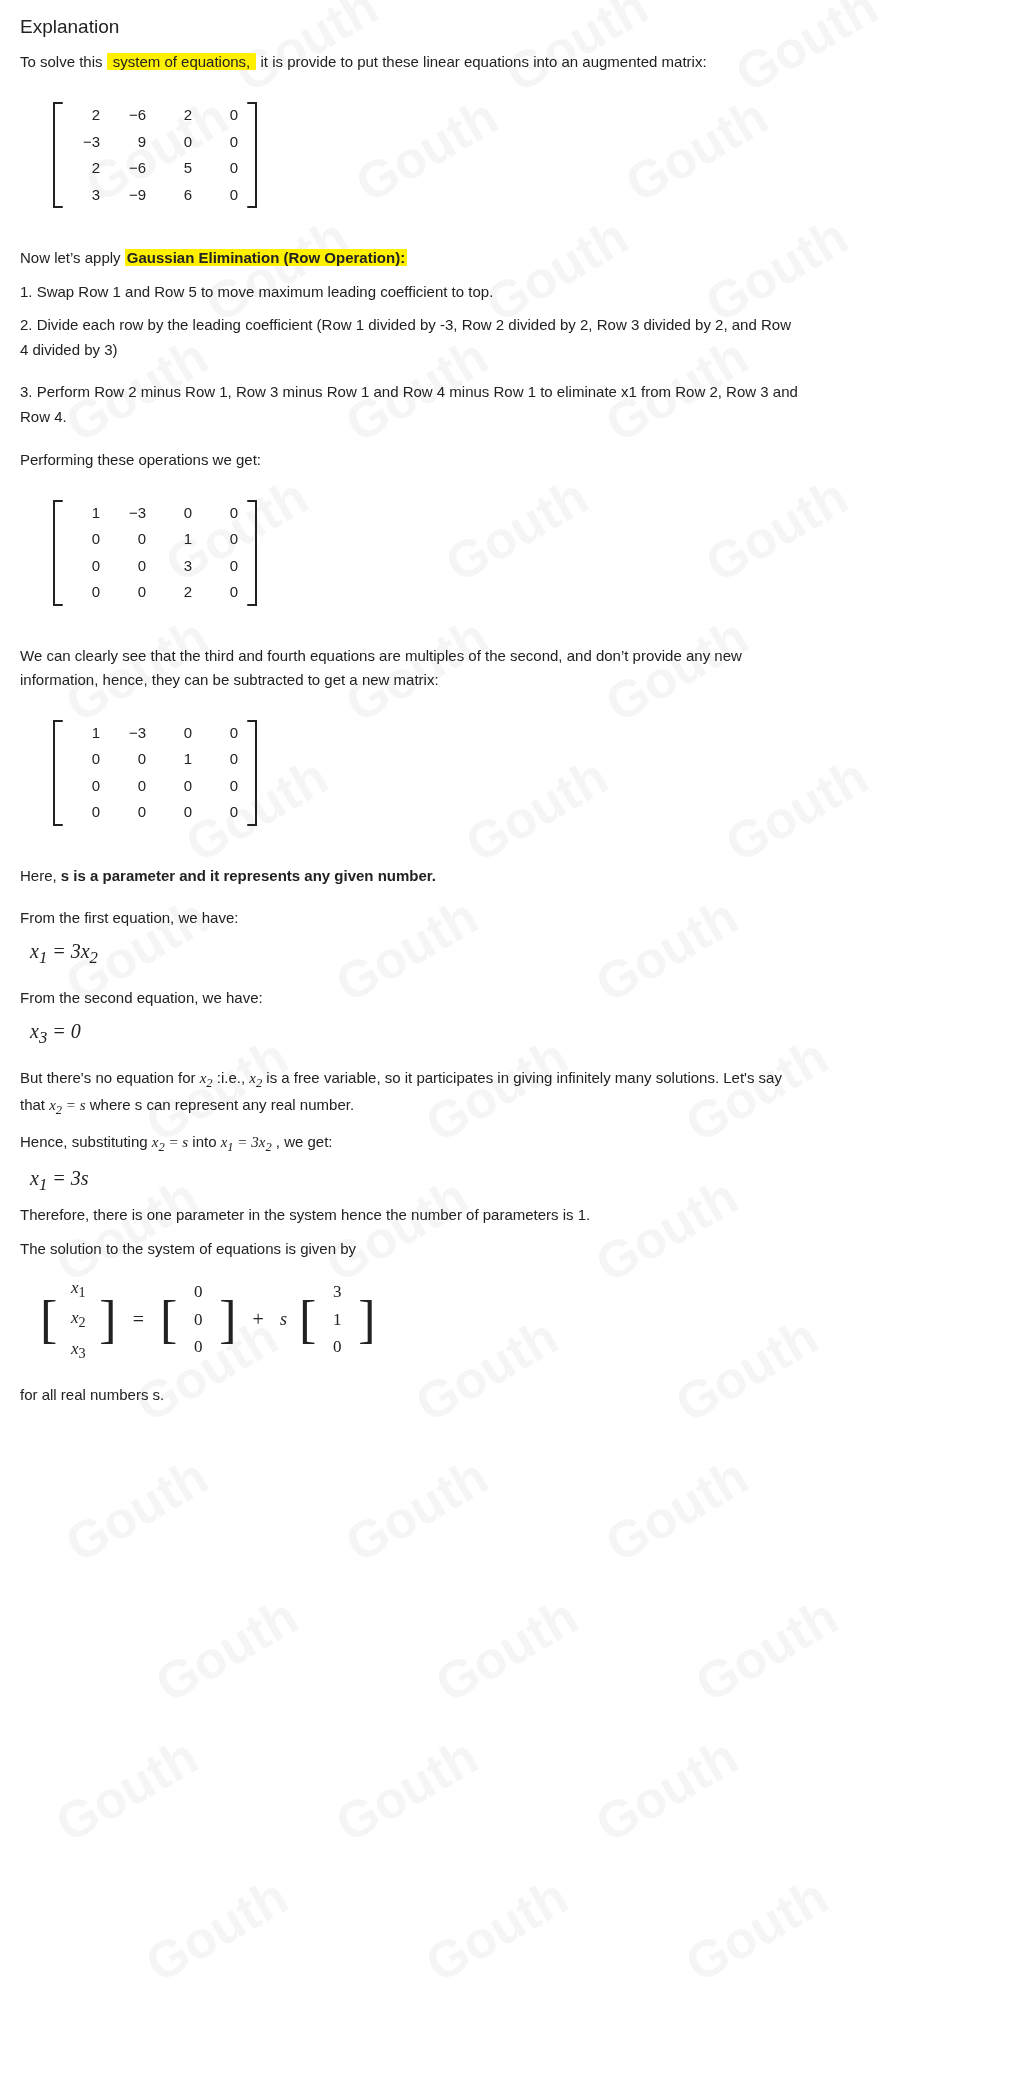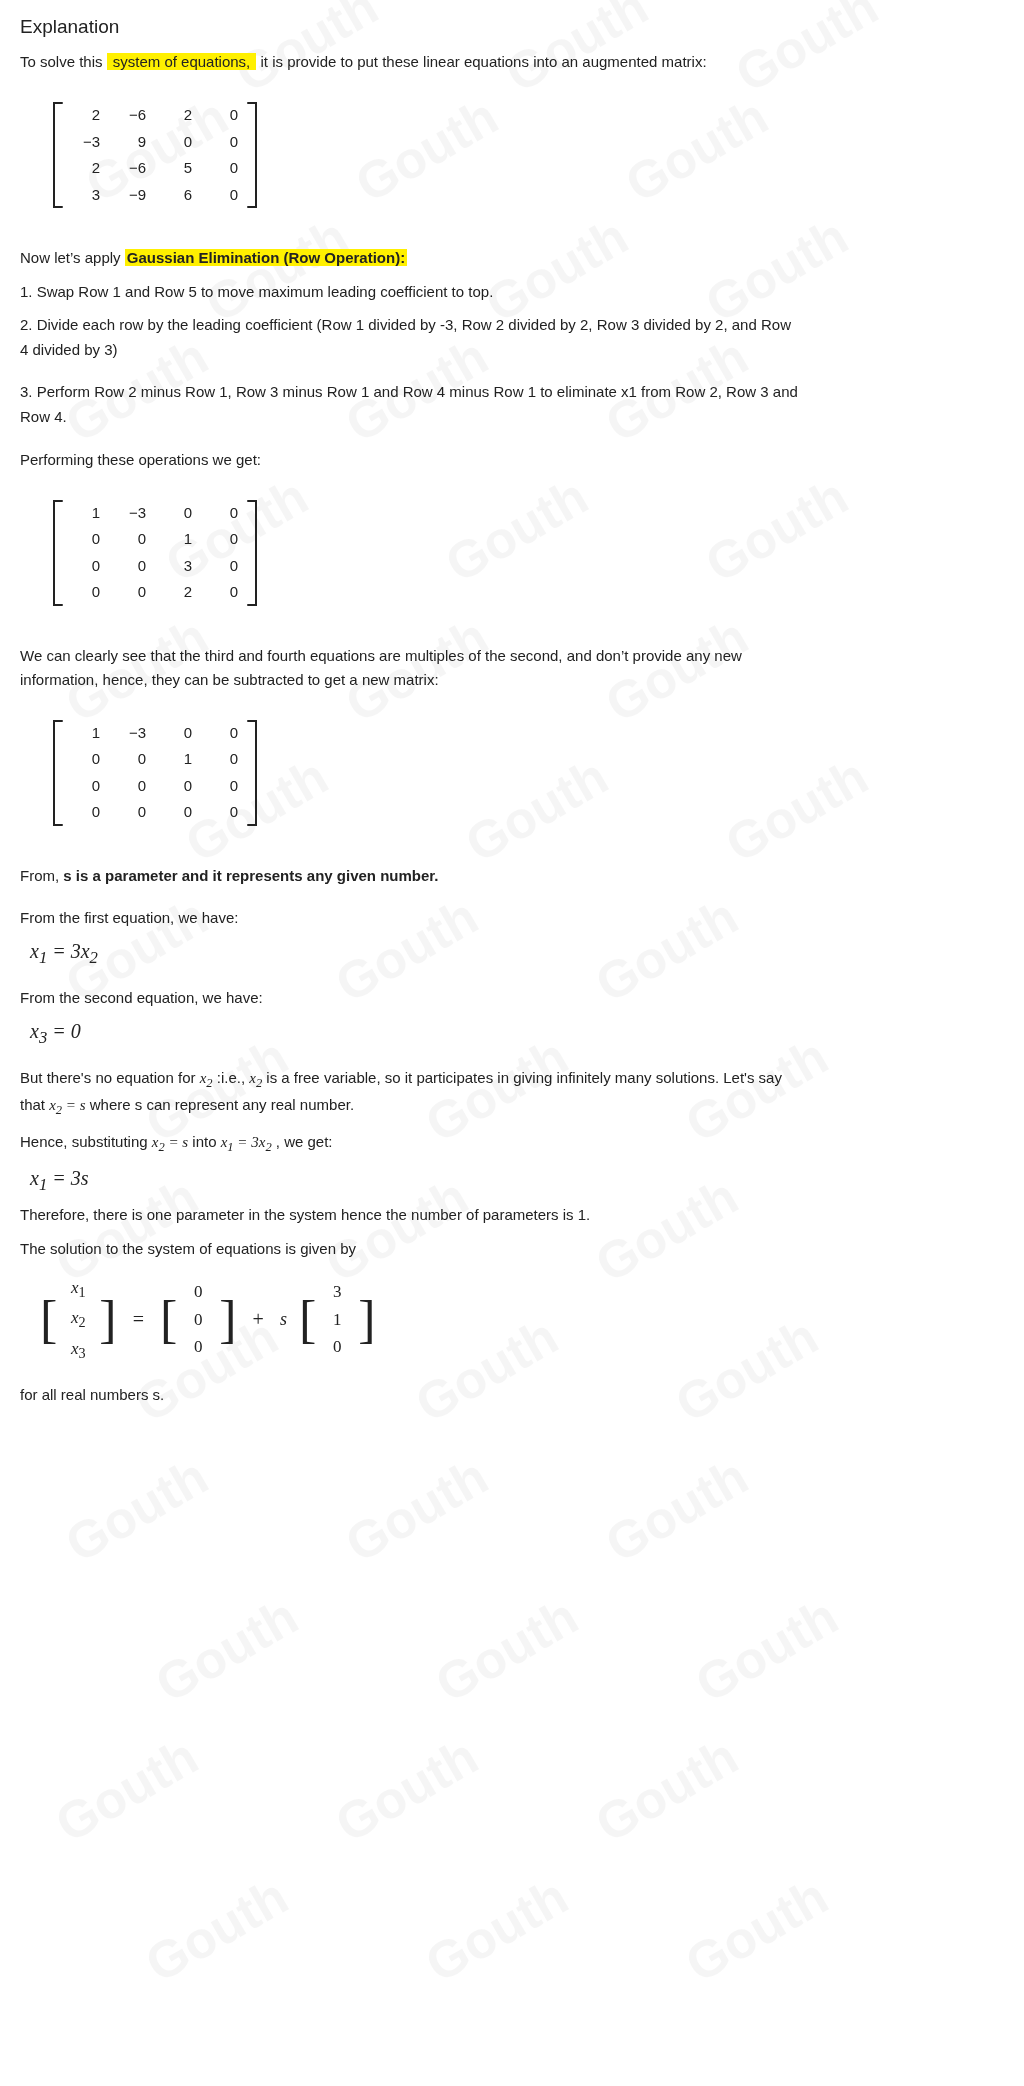--- a/index.html
+++ b/index.html
@@ -300,21 +300,21 @@
           <span>0</span>
       </div>
       <svg class="bracket-svg" width="14" height="108" viewBox="0 0 14 108">
         <path d="M2,2 L10,2 L10,106 L2,106" stroke="#222" stroke-width="2" fill="none" stroke-linecap="round"></path>
       </svg>
     </div>
   </div>
 
   
   <p class="section-gap">
-    <span>From, </span><strong>s is a parameter and it represents any given number.</strong>
+    <span>Here, </span><strong>s is a parameter and it represents any given number.</strong>
   </p>
 
   
   <p class="section-gap">From the first equation, we have:</p>
   <div class="big-eq">
     <i>x</i><sub>1</sub> = 3<i>x</i><sub>2</sub>
   </div>
 
   
   <p class="section-gap">From the second equation, we have:</p>

